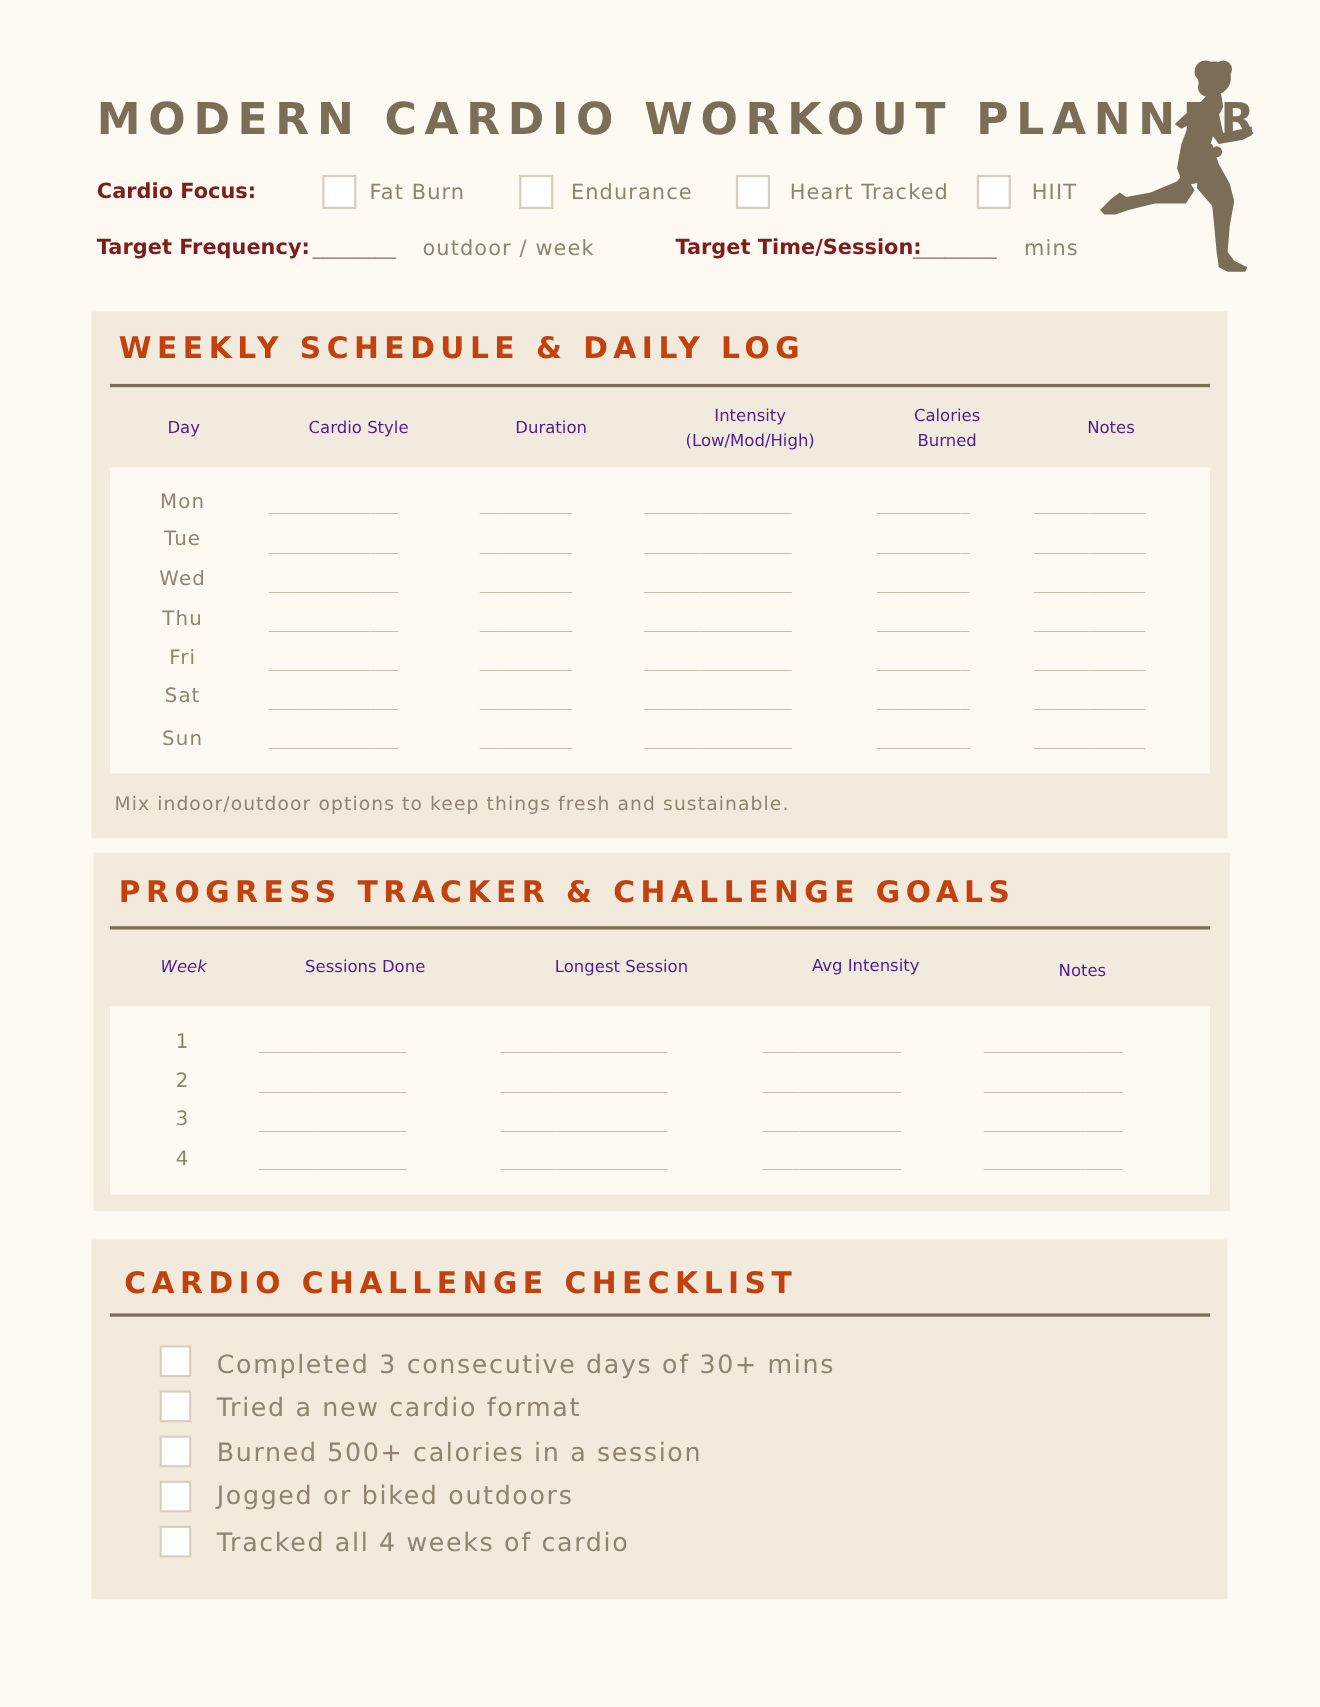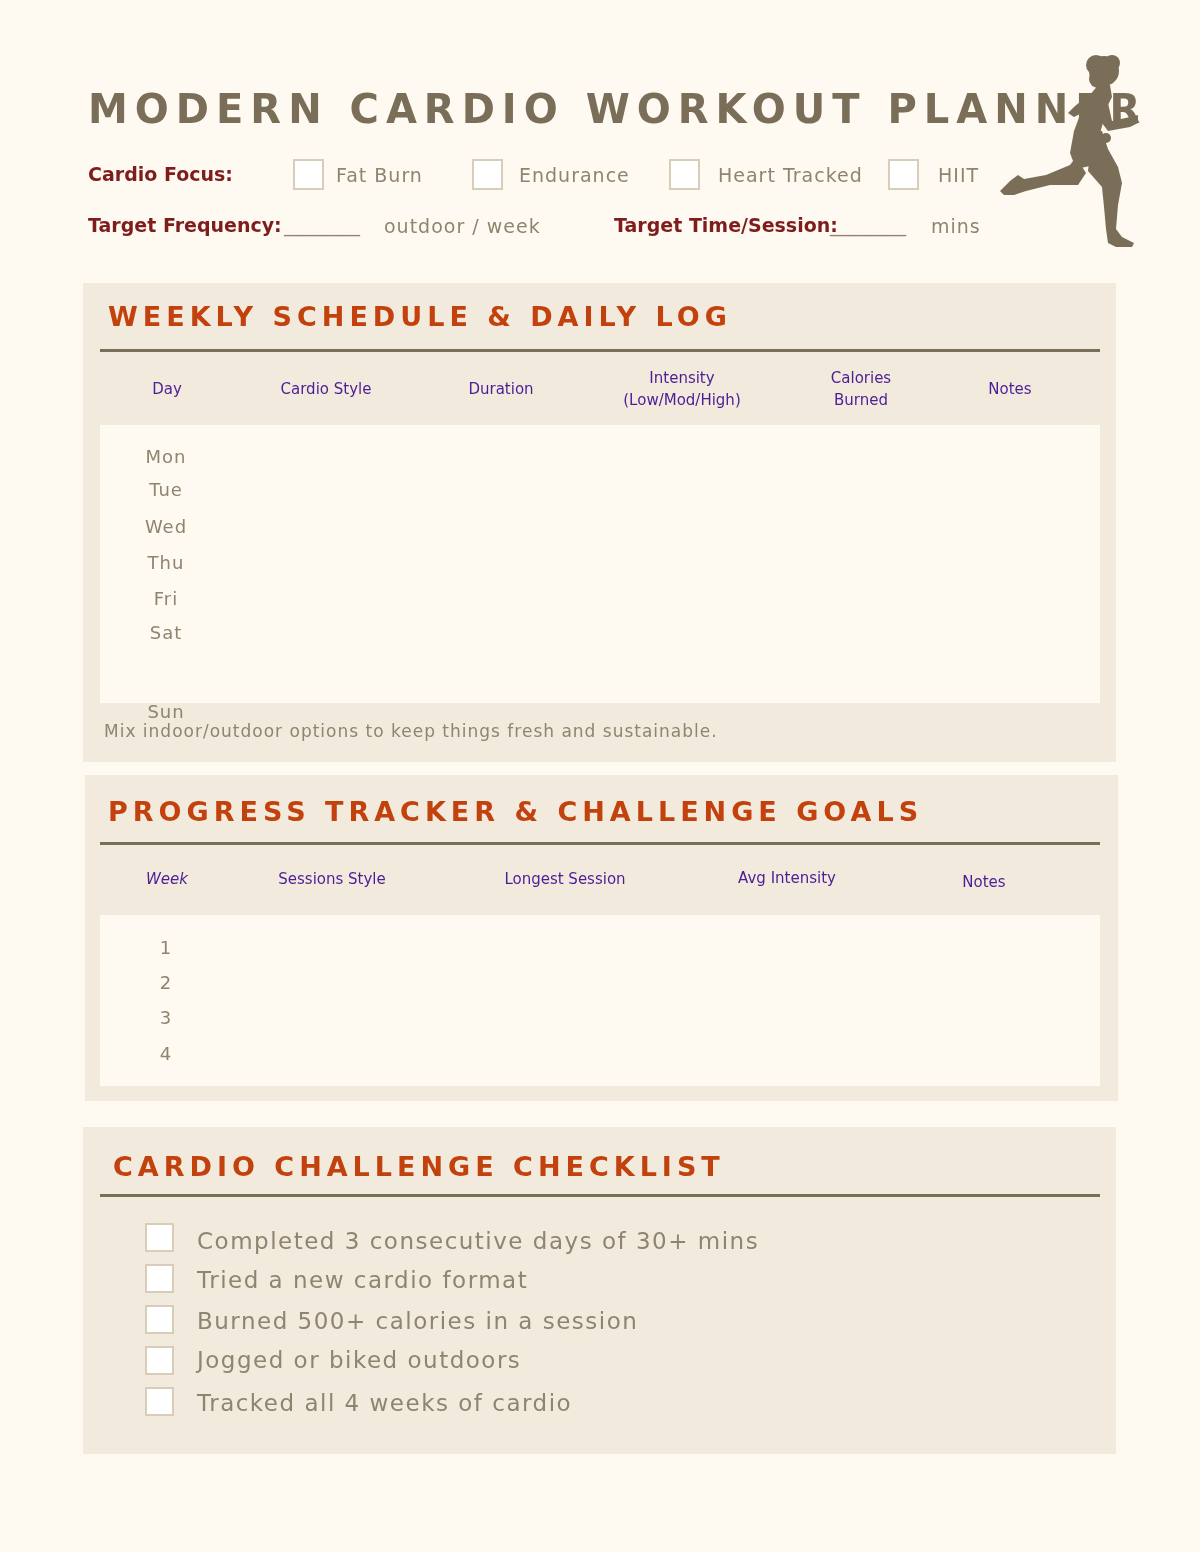--- a/index.html
+++ b/index.html
@@ -121,21 +121,21 @@
   <div class="abs rowlbl" style="left:16px; top:54px; width:100px;">Tue</div>
 
   <div class="abs rowlbl" style="left:16px; top:91px; width:100px;">Wed</div>
 
   <div class="abs rowlbl" style="left:16px; top:127px; width:100px;">Thu</div>
 
   <div class="abs rowlbl" style="left:16px; top:163px; width:100px;">Fri</div>
 
   <div class="abs rowlbl" style="left:16px; top:197px; width:100px;">Sat</div>
 
-  <div class="abs rowlbl" style="left:16px; top:236px; width:100px;margin-top:40px;">Sun</div>
+  <div class="abs rowlbl" style="left:16px; top:236px; width:100px;">Sun</div>
 </div>
 
 <div class="abs" style="left:0; top:0;">
 
   <div class="abs dash" style="left:244px; top:452px; width:168px;">______________</div>
   <div class="abs dash" style="left:436px; top:452px; width:128px;">__________</div>
   <div class="abs dash" style="left:585px; top:452px; width:194px;">________________</div>
   <div class="abs dash" style="left:797px; top:452px; width:128px;">__________</div>
   <div class="abs dash" style="left:940px; top:452px; width:142px;">____________</div>
 
@@ -176,21 +176,21 @@
   <div class="abs dash" style="left:940px; top:665px; width:142px;">____________</div>
 </div>
 
 <div class="abs note" style="left:104px; top:721px;">Mix indoor/outdoor options to keep things fresh and sustainable.</div>
 
 <div class="abs panel" style="left:85px; top:775px; width:1033px; height:326px;"></div>
 <div class="abs ptitle" style="left:108px; top:796px;">PROGRESS TRACKER &amp; CHALLENGE GOALS</div>
 <div class="abs rule" style="left:100px; top:842px; width:1000px;"></div>
 
 <div class="abs th" style="left:117px; top:869px; width:100px;font-style:italic;">Week</div>
-<div class="abs th" style="left:232px; top:869px; width:200px;">Sessions Style</div>
+<div class="abs th" style="left:232px; top:869px; width:200px;">Sessions Done</div>
 <div class="abs th" style="left:455px; top:869px; width:220px;">Longest Session</div>
 <div class="abs th" style="left:692px; top:868px; width:190px;">Avg Intensity</div>
 <div class="abs th" style="left:904px; top:872px; width:160px;">Notes</div>
 
 <div class="abs inner" style="left:100px; top:915px; width:1000px; height:171px;"></div>
 
 <div class="abs rowlbl" style="left:116px; top:937px; width:100px;">1</div>
 <div class="abs rowlbl" style="left:116px; top:972px; width:100px;">2</div>
 <div class="abs rowlbl" style="left:116px; top:1007px; width:100px;">3</div>
 <div class="abs rowlbl" style="left:116px; top:1043px; width:100px;">4</div>

